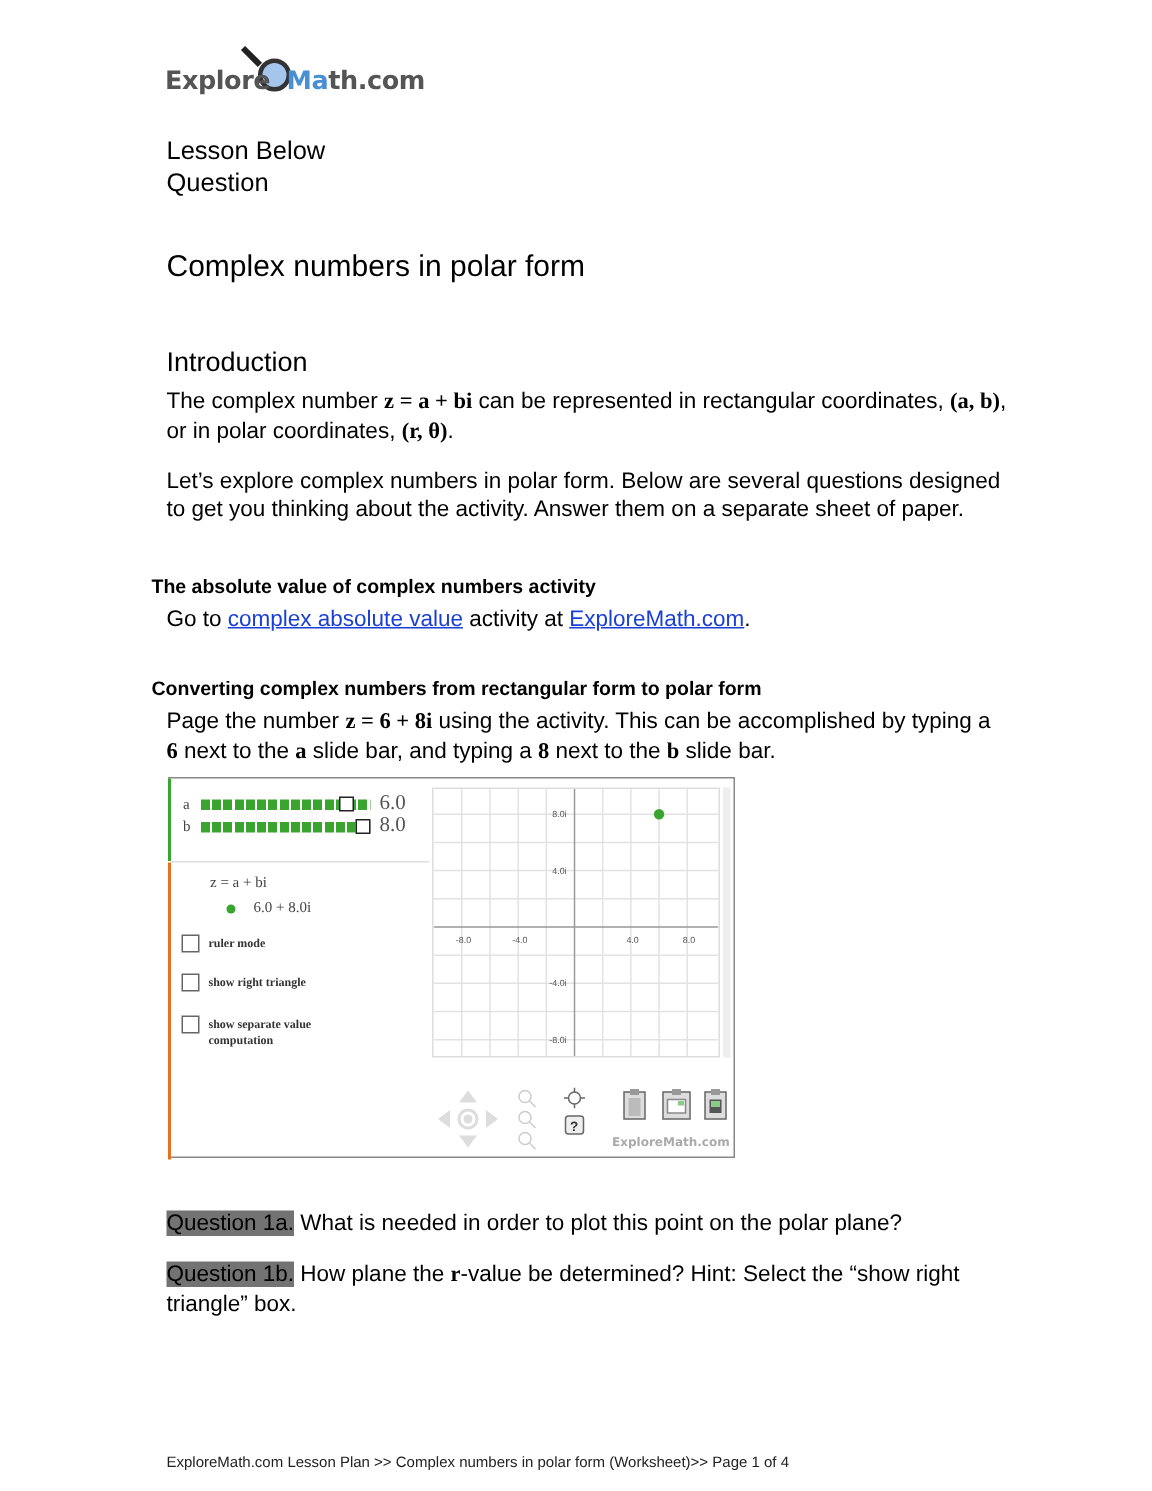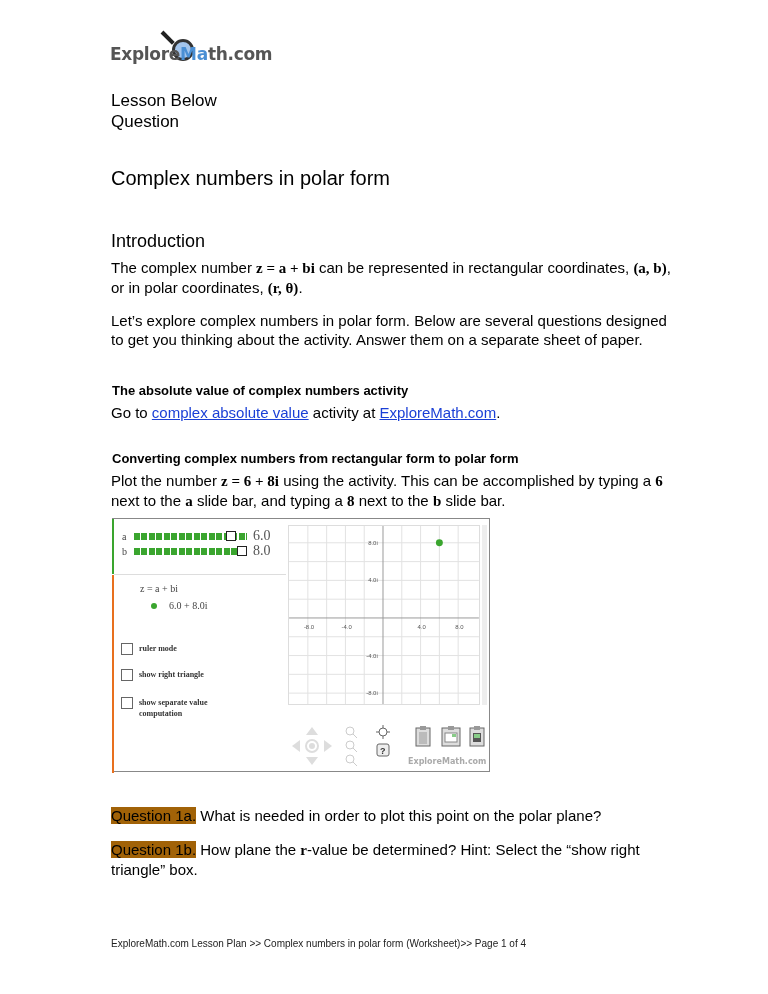--- a/index.html
+++ b/index.html
@@ -1,49 +1,49 @@
 <!DOCTYPE html>
 <html><head>
 <meta charset="utf-8">
 <style>
   * { box-sizing: border-box; margin: 0; padding: 0; }
   html, body { width: 768px; height: 994px; background: #fff; overflow: hidden; }
   body { position: relative; font-family: "Liberation Sans", sans-serif; color: #000; }
   .abs { position: absolute; }
   .logo { left: 110px; top: 28px; width: 130px; height: 40px; }
   .logo-text { position: absolute; left: 0; top: 16px; font-family: "DejaVu Sans", sans-serif; font-weight: bold; font-size: 17px; color: #555; letter-spacing: -0.3px; white-space: nowrap; }
-  .logo-text .m { color: #4a8fd4; }
+  .logo-text .m { color: #4a8fd4; padding-left: 11px; }
   .logo-glass { position: absolute; left: 62px; top: 11px; width: 22px; height: 22px; border: 3px solid #333; border-radius: 50%; background: rgba(90,150,220,0.55); }
   .logo-handle { position: absolute; left: 52px; top: 2px; width: 16px; height: 4px; background: #222; transform: rotate(45deg); transform-origin: left center; }
   .subhead { left: 111px; top: 90px; font-size: 17px; line-height: 21px; }
   .title { left: 111px; top: 167px; font-size: 20px; font-weight: normal; }
   .intro-h { left: 111px; top: 231px; font-size: 18px; }
   .para { left: 111px; width: 560px; font-size: 15px; line-height: 19px; }
   .m { font-family: "Liberation Serif", serif; font-weight: bold; }
   .mb { font-family: "Liberation Serif", serif; font-weight: bold; }
-  .subsec { left: 112px; font-size: 13px; font-weight: bold; }
+  .subsec { left: 101px; font-size: 13px; font-weight: bold; }
   a.link { color: #1a3fd6; text-decoration: underline; }
-  .hl { background: #a16207; }
-  .footer { left: 111px; top: 938px; font-size: 10px; color: #222; }
+  .hl { background: #737373; }
+  .footer { left: 111px; top: 970px; font-size: 10px; color: #222; }
 
   
   .applet { left: 112px; top: 518px; width: 378px; height: 254px; border: 1px solid #888; border-left: none; background: #fff; }
   .leftbar-green { position: absolute; left: 0; top: 0; width: 2px; height: 55px; background: #3aa52e; }
   .leftbar-orange { position: absolute; left: 0; top: 56px; width: 2px; height: 198px; background: #e8701e; }
   .panel { position: absolute; left: 2px; top: 0; width: 172px; height: 254px; font-family: "Liberation Serif", serif; font-size: 10px; color: #444; }
   .slider-row { position: absolute; left: 8px; height: 12px; display: flex; align-items: center; }
   .slider-row .lbl { width: 12px; font-size: 10px; }
   .track { position: relative; width: 113px; height: 7px; background: repeating-linear-gradient(to right, #3aa52e 0 6px, #fff 6px 7.5px); }
   .knob { position: absolute; top: -2px; width: 10px; height: 10px; border: 1.5px solid #222; background: #fff; }
   .slider-row .val { margin-left: 6px; font-size: 14px; color: #555; }
   .panel-sep { position: absolute; left: 0; top: 55px; width: 172px; height: 1px; background: #ddd; }
   .eq { position: absolute; left: 26px; top: 64px; font-size: 10px; color: #444; }
   .pt-row { position: absolute; left: 26px; top: 81px; display: flex; align-items: center; margin-left: 11px; }
   .dot { width: 6px; height: 6px; border-radius: 50%; background: #3aa52e; margin-right: 12px; }
-  .cb-row { position: absolute; left: 7px; display: flex; align-items: flex-start; margin-top: 20px; }
+  .cb-row { position: absolute; left: 7px; display: flex; align-items: flex-start; }
   .cb { width: 12px; height: 12px; border: 1px solid #666; margin-right: 6px; flex-shrink: 0; }
   .cb-lbl { font-weight: bold; font-size: 8px; color: #333; line-height: 11px; }
   .graph { position: absolute; left: 176px; top: 6px; width: 192px; height: 180px; border: 1px solid #ddd; }
   .vscroll { position: absolute; left: 370px; top: 6px; width: 5px; height: 180px; background: #eee; }
   .ctrl { position: absolute; color: #bbb; font-size: 12px; }
   .ctrl-logo { position: absolute; left: 296px; top: 238px; font-size: 8px; font-weight: bold; color: #aaa; font-family: "DejaVu Sans", sans-serif; }
 </style>
 </head>
 <body>
 
@@ -70,21 +70,21 @@
 
 <div class="abs subsec" style="top:383px">The absolute value of complex numbers activity</div>
 
 <div class="abs para" style="top:403px">
   <span>Go to </span><a class="link">complex absolute value</a><span> activity at </span><a class="link">ExploreMath.com</a><span>.</span>
 </div>
 
 <div class="abs subsec" style="top:451px">Converting complex numbers from rectangular form to polar form</div>
 
 <div class="abs para" style="top:471px">
-  <span>Plot the number </span><span class="mb">z = 6 + 8i</span><span> using the activity.  This can be accomplished by typing a </span><span class="mb">6</span><span> next to the </span><span class="mb">a</span><span> slide bar, and typing a </span><span class="mb">8</span><span> next to the </span><span class="mb">b</span><span> slide bar.</span>
+  <span>Page the number </span><span class="mb">z = 6 + 8i</span><span> using the activity.  This can be accomplished by typing a </span><span class="mb">6</span><span> next to the </span><span class="mb">a</span><span> slide bar, and typing a </span><span class="mb">8</span><span> next to the </span><span class="mb">b</span><span> slide bar.</span>
 </div>
 
 <div class="abs applet">
   <div class="leftbar-green"></div>
   <div class="leftbar-orange"></div>
   <div class="panel">
     <div class="slider-row" style="top:11px">
       <span class="lbl">a</span>
       <div class="track">
         <div class="knob" style="left:92px"></div>

